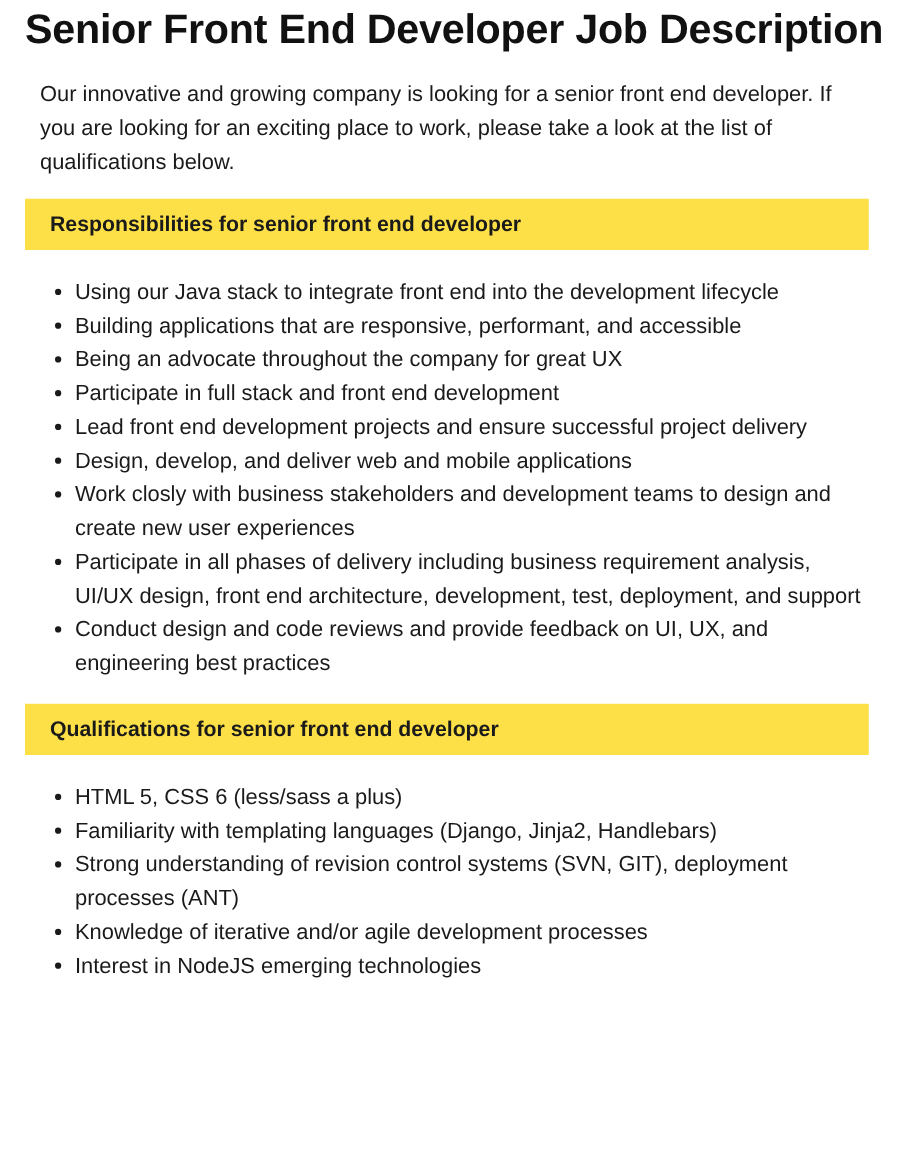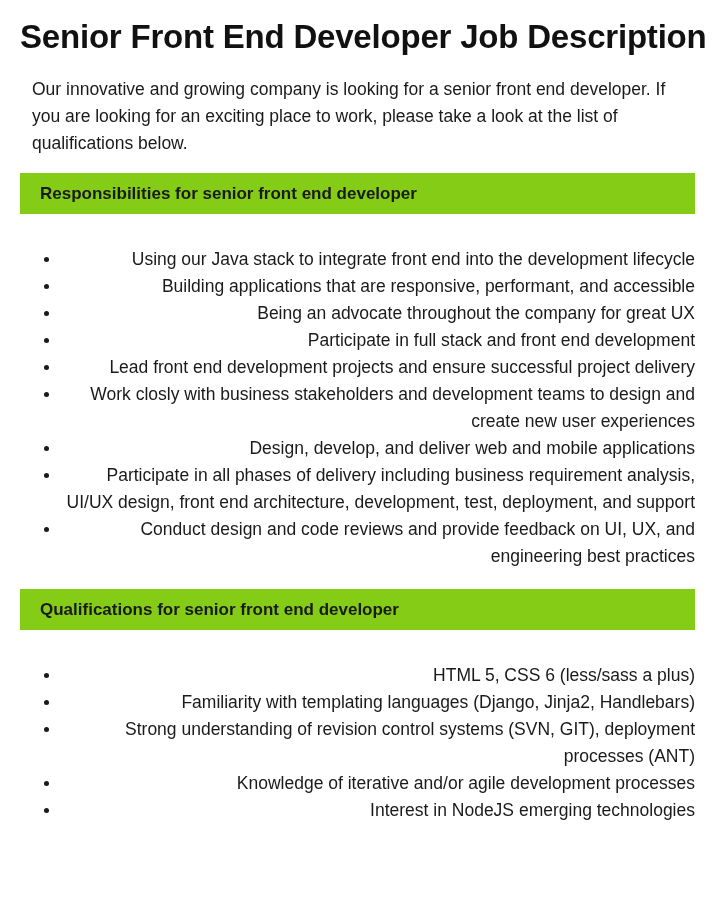--- a/index.html
+++ b/index.html
@@ -12,50 +12,49 @@
       height: 921px;
       overflow: hidden;
       font-family: "Liberation Sans", "DejaVu Sans", sans-serif;
       color: #111111;
     }
     .page {
       padding: 0 25px 0 20px;
     }
     h1.title {
       margin: 0;
-      padding-top: 17px;
+      padding-top: 3px;
       font-size: 33px;
       line-height: 40px;
       font-weight: 700;
       letter-spacing: -0.2px;
       color: #111111;
       white-space: nowrap;
     }
     p.intro {
       margin: 19px 0 0 12px;
       font-size: 17.5px;
       line-height: 27px;
       color: #1a1a1a;
     }
     .section-header {
       margin-top: 16px;
-      background: #84cc16;
+      background: #fde047;
       height: 41px;
       display: flex;
       align-items: center;
       padding-left: 20px;
       font-size: 17px;
       font-weight: 700;
       color: #1a1a1a;
     }
     ul.bullets {
-      margin: 32px 0 0 0;
+      margin: 20px 0 0 0;
       padding: 0 0 0 40px;
       list-style: none;
-      text-align: right;
     }
     ul.bullets li {
       position: relative;
       font-size: 17.5px;
       line-height: 27px;
       color: #1a1a1a;
     }
     ul.bullets li::before {
       content: "";
       position: absolute;
@@ -78,22 +77,22 @@
 
   <p class="intro">Our innovative and growing company is looking for a senior front end developer. If you are looking for an exciting place to work, please take a look at the list of qualifications below.</p>
 
   <div class="section-header">Responsibilities for senior front end developer</div>
   <ul class="bullets">
     <li>Using our Java stack to integrate front end into the development lifecycle</li>
     <li>Building applications that are responsive, performant, and accessible</li>
     <li>Being an advocate throughout the company for great UX</li>
     <li>Participate in full stack and front end development</li>
     <li>Lead front end development projects and ensure successful project delivery</li>
+    <li>Design, develop, and deliver web and mobile applications</li>
     <li>Work closly with business stakeholders and development teams to design and create new user experiences</li>
-    <li>Design, develop, and deliver web and mobile applications</li>
     <li>Participate in all phases of delivery including business requirement analysis, UI/UX design, front end architecture, development, test, deployment, and support</li>
     <li>Conduct design and code reviews and provide feedback on UI, UX, and engineering best practices</li>
   </ul>
 
   <div class="section-header second">Qualifications for senior front end developer</div>
   <ul class="bullets">
     <li>HTML 5, CSS 6 (less/sass a plus)</li>
     <li>Familiarity with templating languages (Django, Jinja2, Handlebars)</li>
     <li>Strong understanding of revision control systems (SVN, GIT), deployment processes (ANT)</li>
     <li>Knowledge of iterative and/or agile development processes</li>

